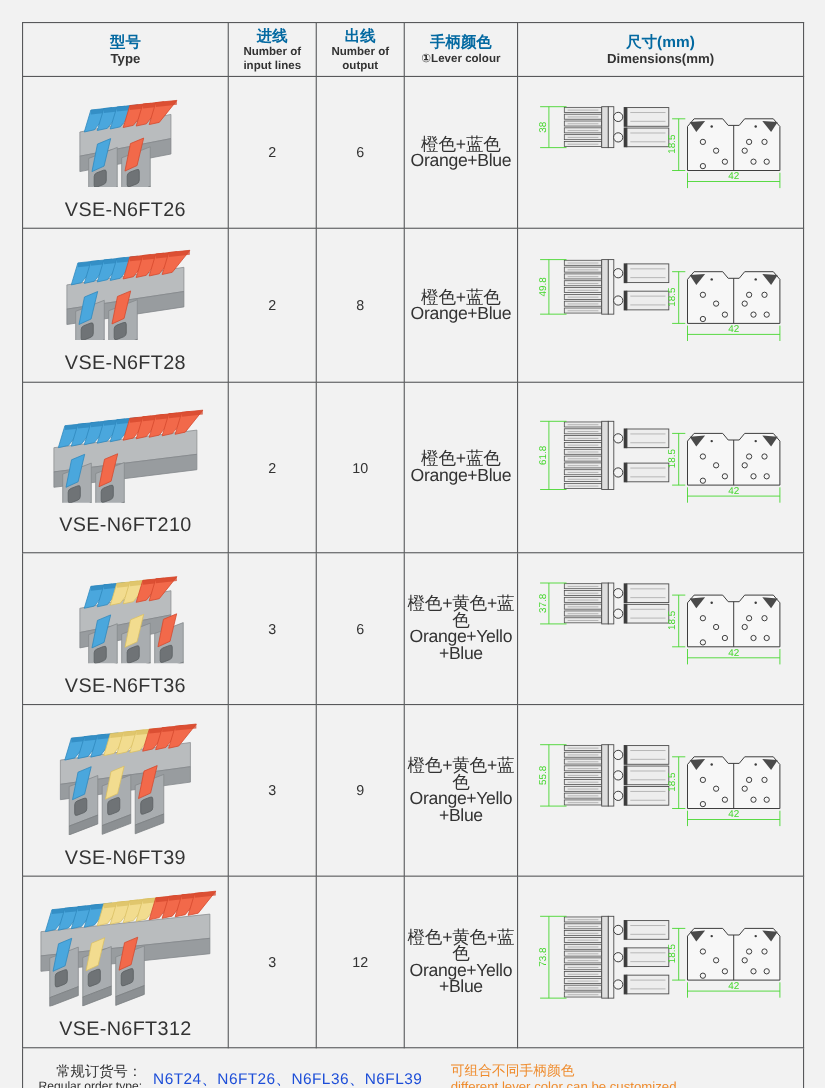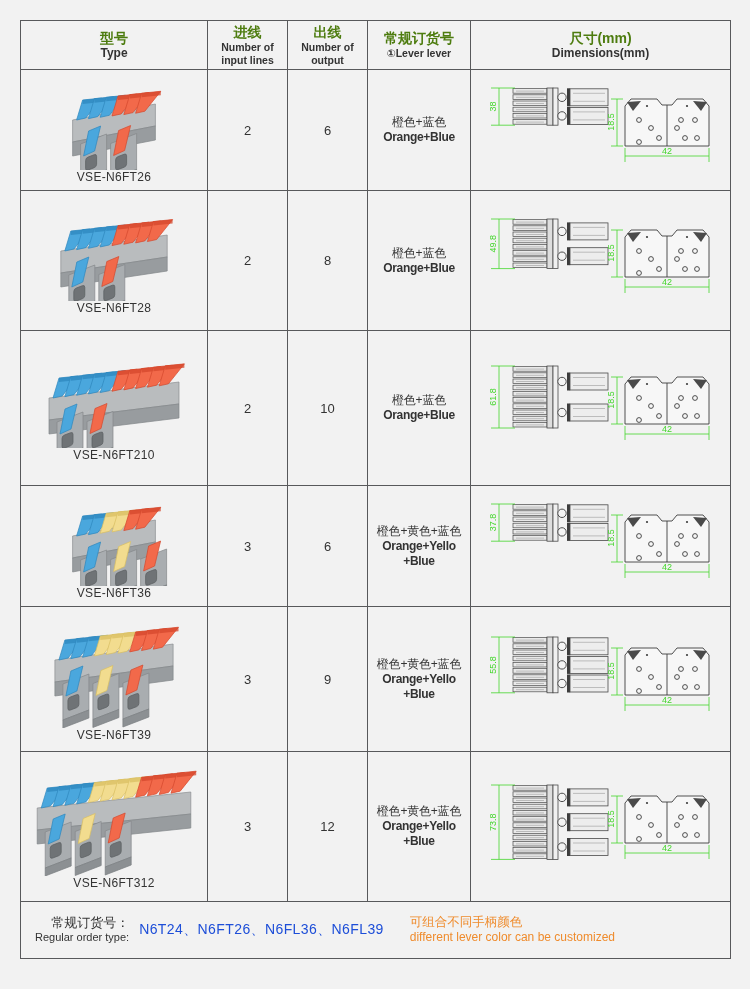--- a/index.html
+++ b/index.html
@@ -32,32 +32,32 @@
   }
   
   col.c-type{width:187px;}
   col.c-in{width:80px;}
   col.c-out{width:80px;}
   col.c-lever{width:103px;}
   col.c-dim{width:260px;}
 
   
   thead th{height:48px;}
-  .hd-cn{font-size:14px;line-height:17px;color:#4d7c0f;}
+  .hd-cn{font-size:14px;line-height:17px;color:#0369a1;}
   .hd-en{font-size:12px;line-height:13px;color:#333;}
   .hd-en.sm{font-size:10.5px;line-height:12.5px;}
 
   
   .num{font-size:13px;color:#333;}
   .lever{font-size:11.5px;line-height:15px;color:#333;padding:2px 1px;}
-  .lever .cn{font-size:12px;letter-spacing:-0.2px;}
-  .lever .en{font-size:12px;letter-spacing:-0.3px;font-weight:bold;}
+  .lever .cn{font-size:16px;letter-spacing:-0.2px;}
+  .lever .en{font-size:16px;letter-spacing:-0.3px;}
   .model{
-    font-size:12px;color:#333;letter-spacing:0.3px;
-    padding-bottom:6px;padding-top:0;
+    font-size:18px;color:#333;letter-spacing:0.3px;
+    padding-bottom:6px;padding-top:10px;
   }
   .prodwrap{
     display:flex;flex-direction:column;align-items:center;justify-content:center;
     height:100%;
   }
   .prodimg{display:block;margin:0 auto;}
   .dimwrap{display:flex;justify-content:center;height:100%;}
 
   
   .footer-row td{height:56px;border:1px solid #58595b;}
@@ -96,22 +96,22 @@
         </th>
         <th>
           <div class="hd-cn">进线</div>
           <div class="hd-en sm">Number of input lines</div>
         </th>
         <th>
           <div class="hd-cn">出线</div>
           <div class="hd-en sm">Number of output</div>
         </th>
         <th>
-          <div class="hd-cn">常规订货号</div>
-          <div class="hd-en sm">①Lever lever</div>
+          <div class="hd-cn">手柄颜色</div>
+          <div class="hd-en sm">①Lever colour</div>
         </th>
         <th>
           <div class="hd-cn">尺寸(mm)</div>
           <div class="hd-en">Dimensions(mm)</div>
         </th>
       </tr>
     </thead>
     <tbody id="tbody">
         <tr style="height: 108px;">
           <td>

